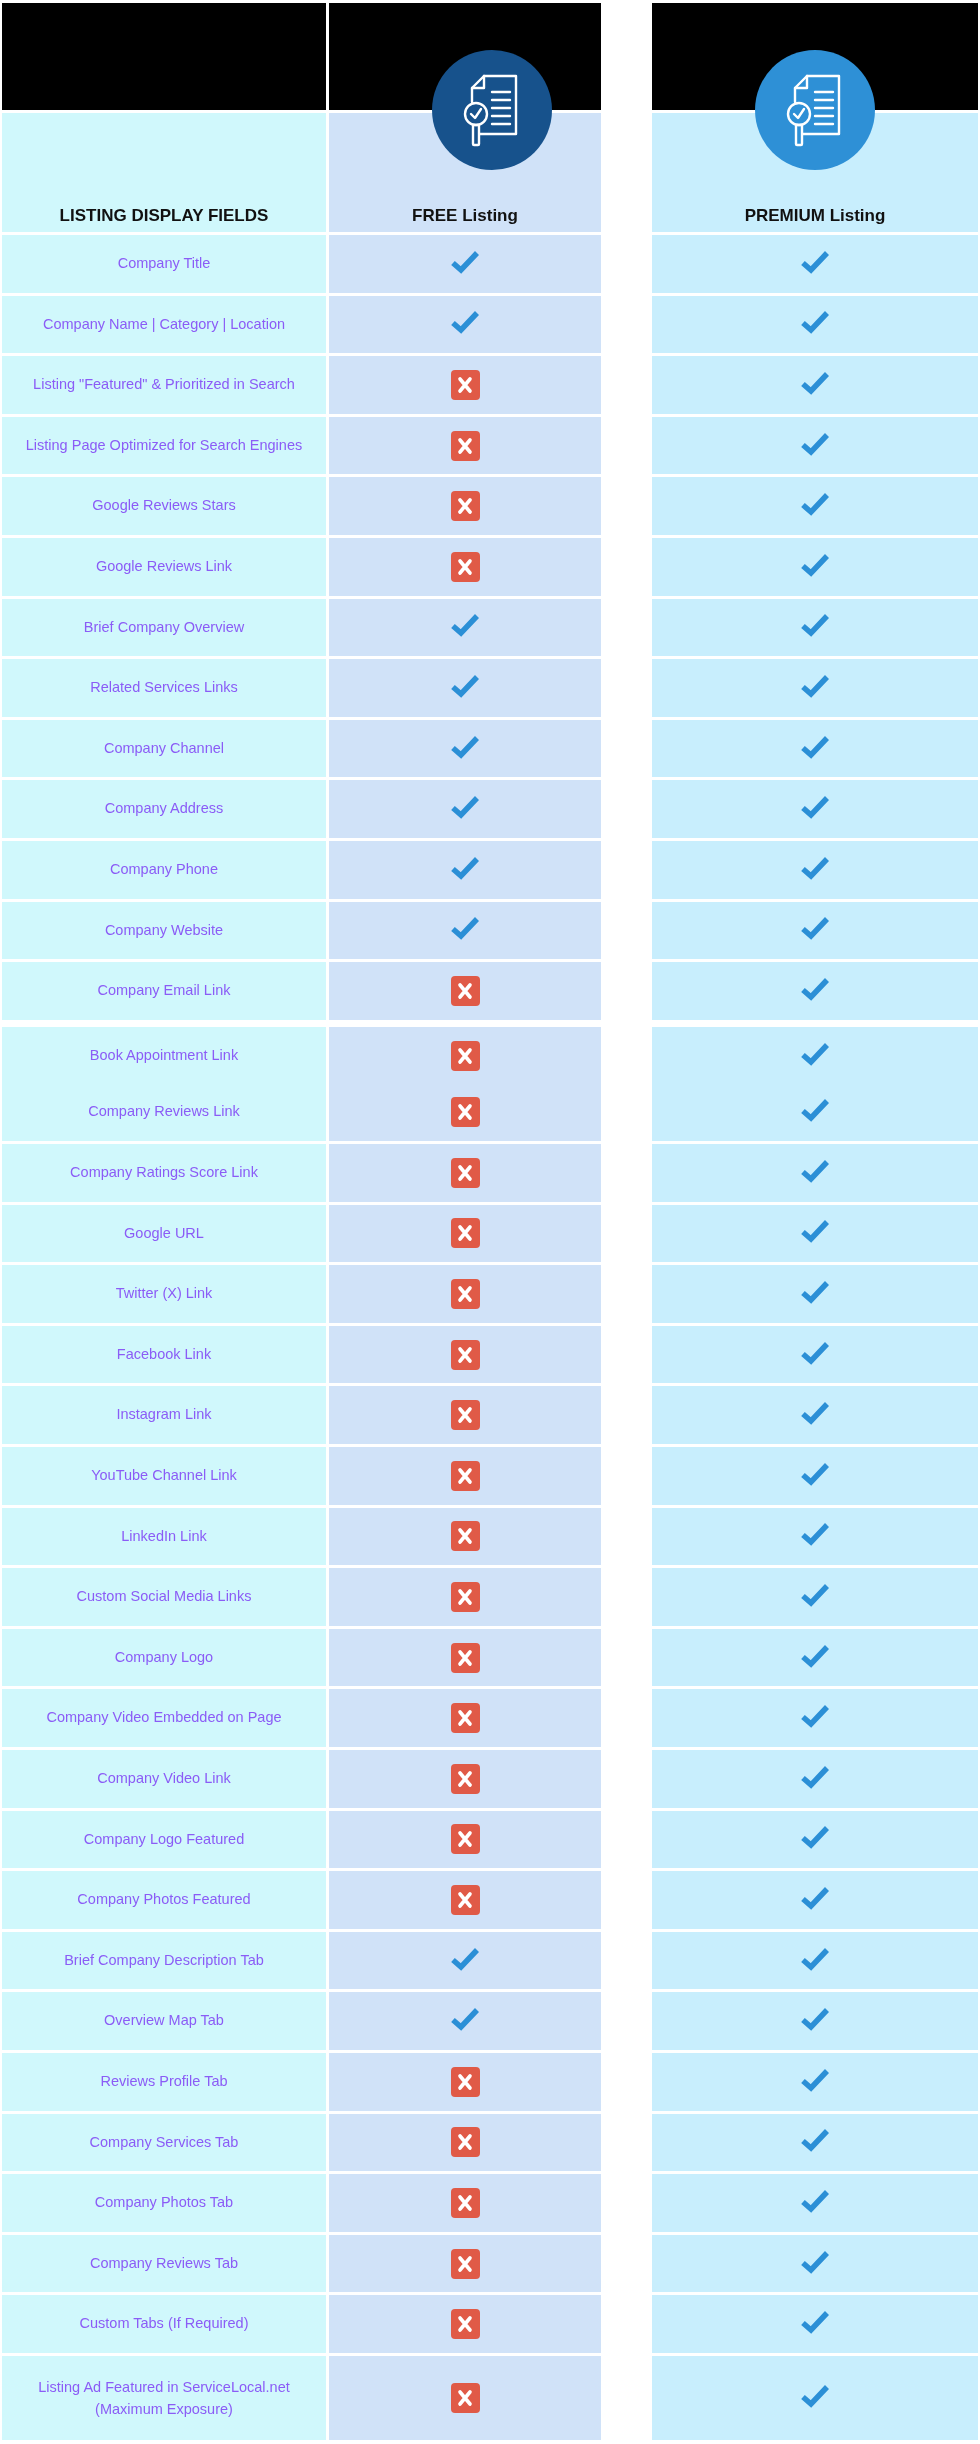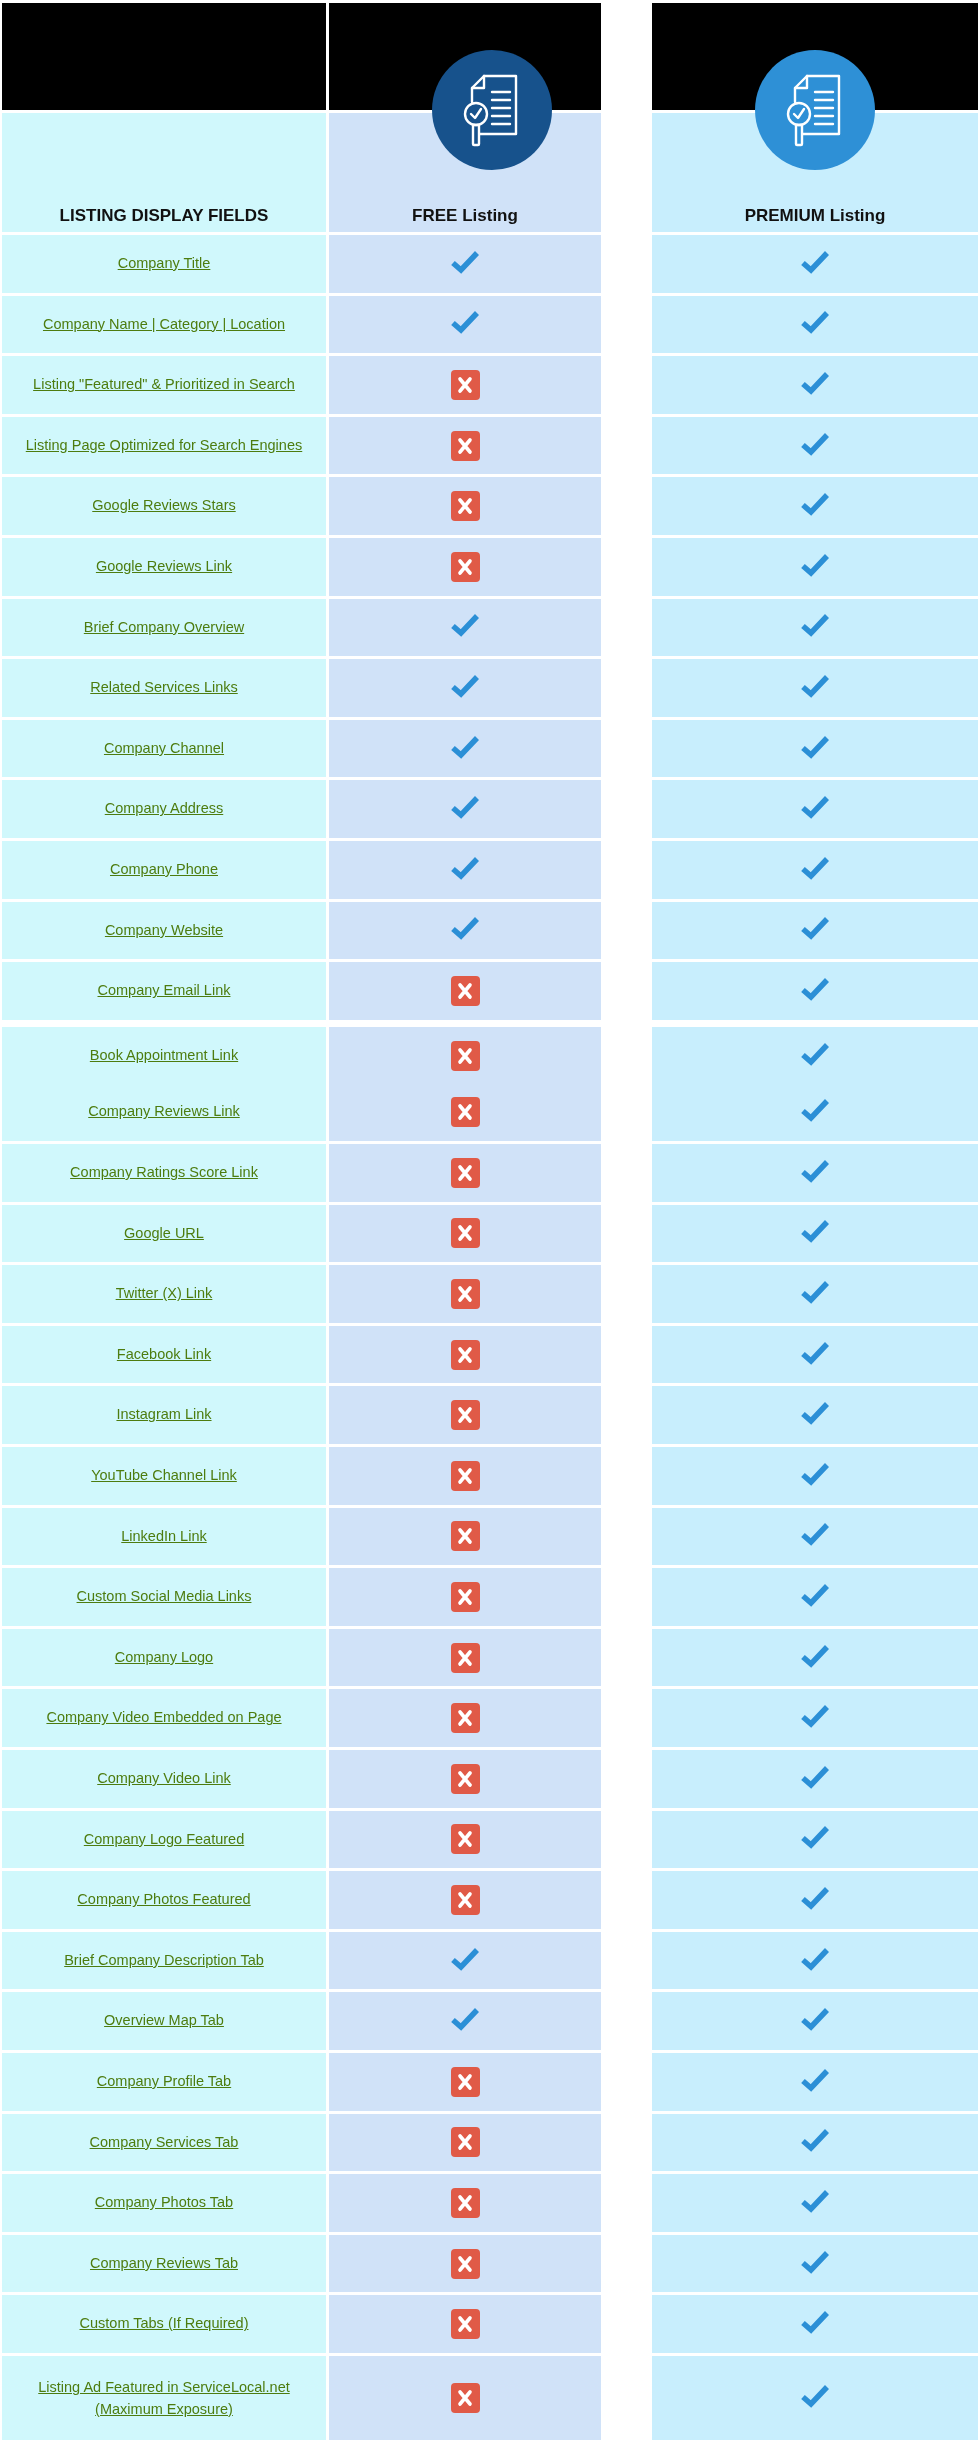--- a/index.html
+++ b/index.html
@@ -20,21 +20,21 @@
   .bg2 { background: #c8eefd; }
 
   .plan-icon { position: absolute; width: 120px; height: 120px; border-radius: 50%;
                top: 50px; display: flex; align-items: center; justify-content: center; z-index: 2; }
   .plan-icon svg { width: 84px; height: 84px; }
 
   .row { position: absolute; left: 0; width: 980px; height: 57.6px; }
   .row.tall { height: 84px; }
   .cell { position: absolute; top: 0; height: 100%; display: flex; align-items: center;
           justify-content: center; text-align: center; box-sizing: border-box; }
-  .label { font-size: 14.5px; line-height: 1.5; padding: 0 4px; color: #4d7c0f; text-decoration: underline; }
+  .label { font-size: 14.5px; line-height: 1.5; padding: 0 4px; color: #8b5cf6; }
 
   .check svg { width: 30px; height: 26px; }
   .xbadge { width: 29px; height: 30px; border-radius: 4px; background: #e05a47;
             display: flex; align-items: center; justify-content: center; }
   .xbadge svg { width: 16px; height: 18px; }
 </style>
 </head>
 <body>
 
 <div class="table">
@@ -570,21 +570,21 @@
             </svg></span>
         </div>
     <div class="cell c2 bg2">
           <span class="check"><svg viewBox="0 0 30 26">
               <path d="M3 14 L11 21 L27 4" fill="none" stroke="#2b8fd6" stroke-width="5.5" stroke-linecap="butt" stroke-linejoin="miter"></path>
             </svg></span>
         </div>
   </div>
       <div class="row" style="top: 2053px;">
     <div class="cell c0 bg0">
-      <span class="label">Company Profile Tab</span>
+      <span class="label">Reviews Profile Tab</span>
     </div>
     <div class="cell c1 bg1">
           <span class="xbadge" style="background: rgb(224, 90, 71);">
             <svg viewBox="0 0 16 18">
               <path d="M3 3 L13 15 M13 3 L3 15" stroke="#ffffff" stroke-width="3.6" stroke-linecap="round"></path>
             </svg>
           </span>
         </div>
     <div class="cell c2 bg2">
           <span class="check"><svg viewBox="0 0 30 26">

